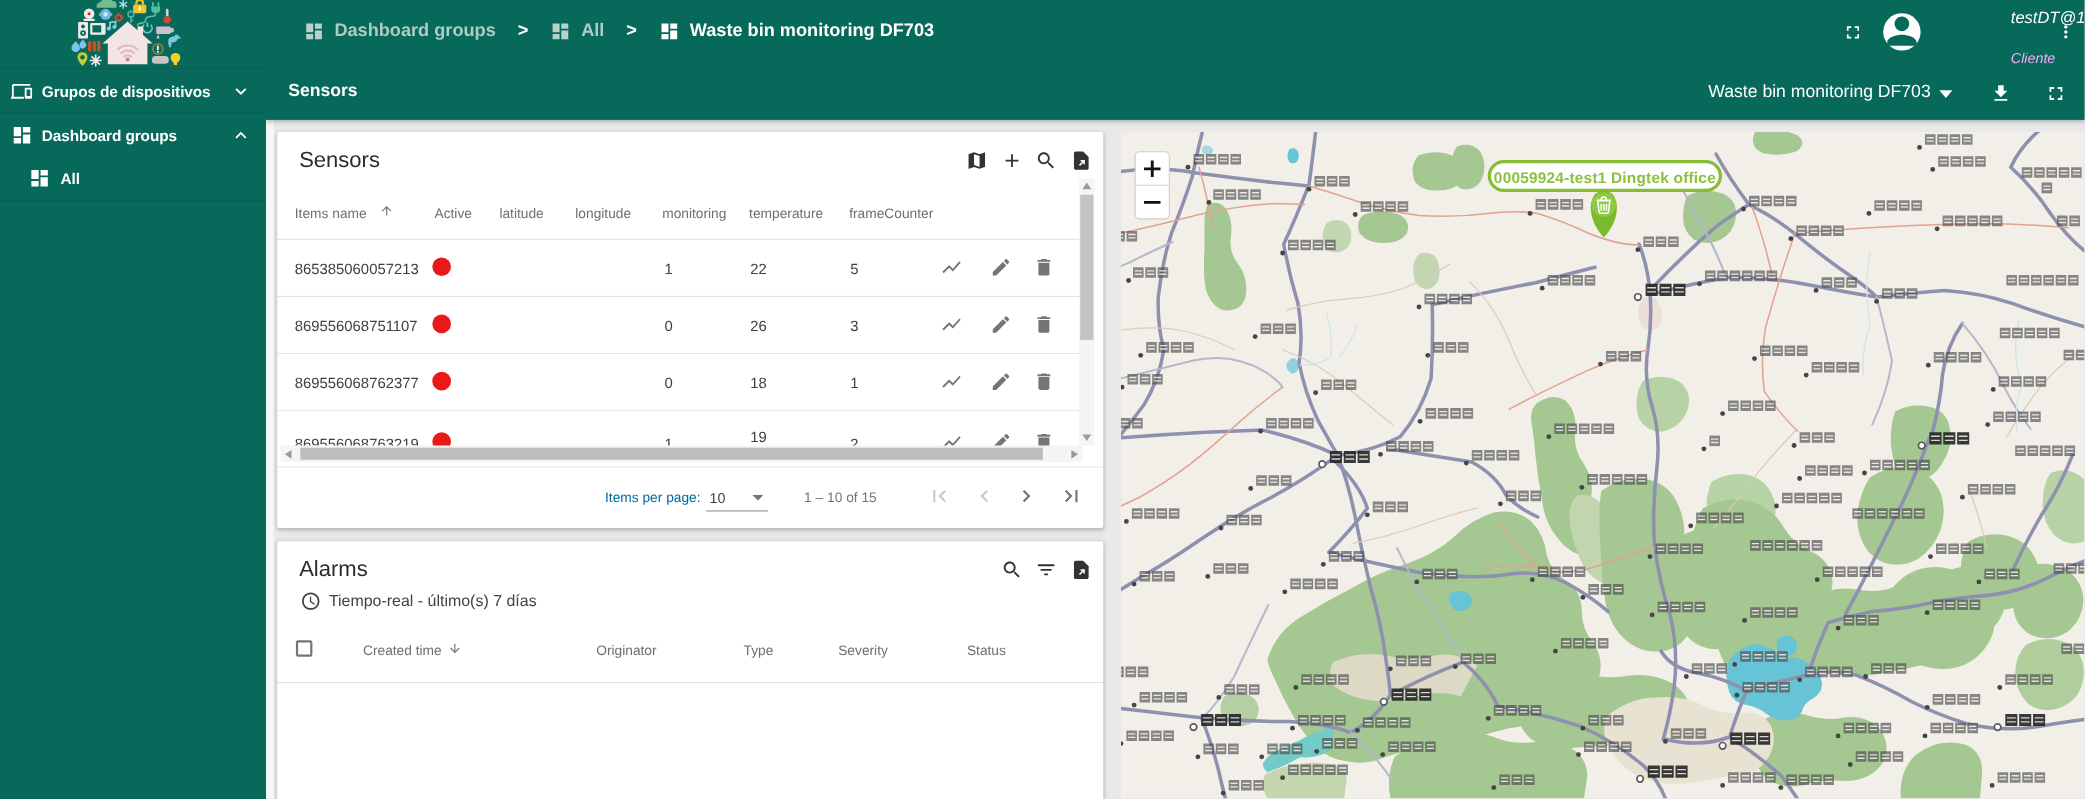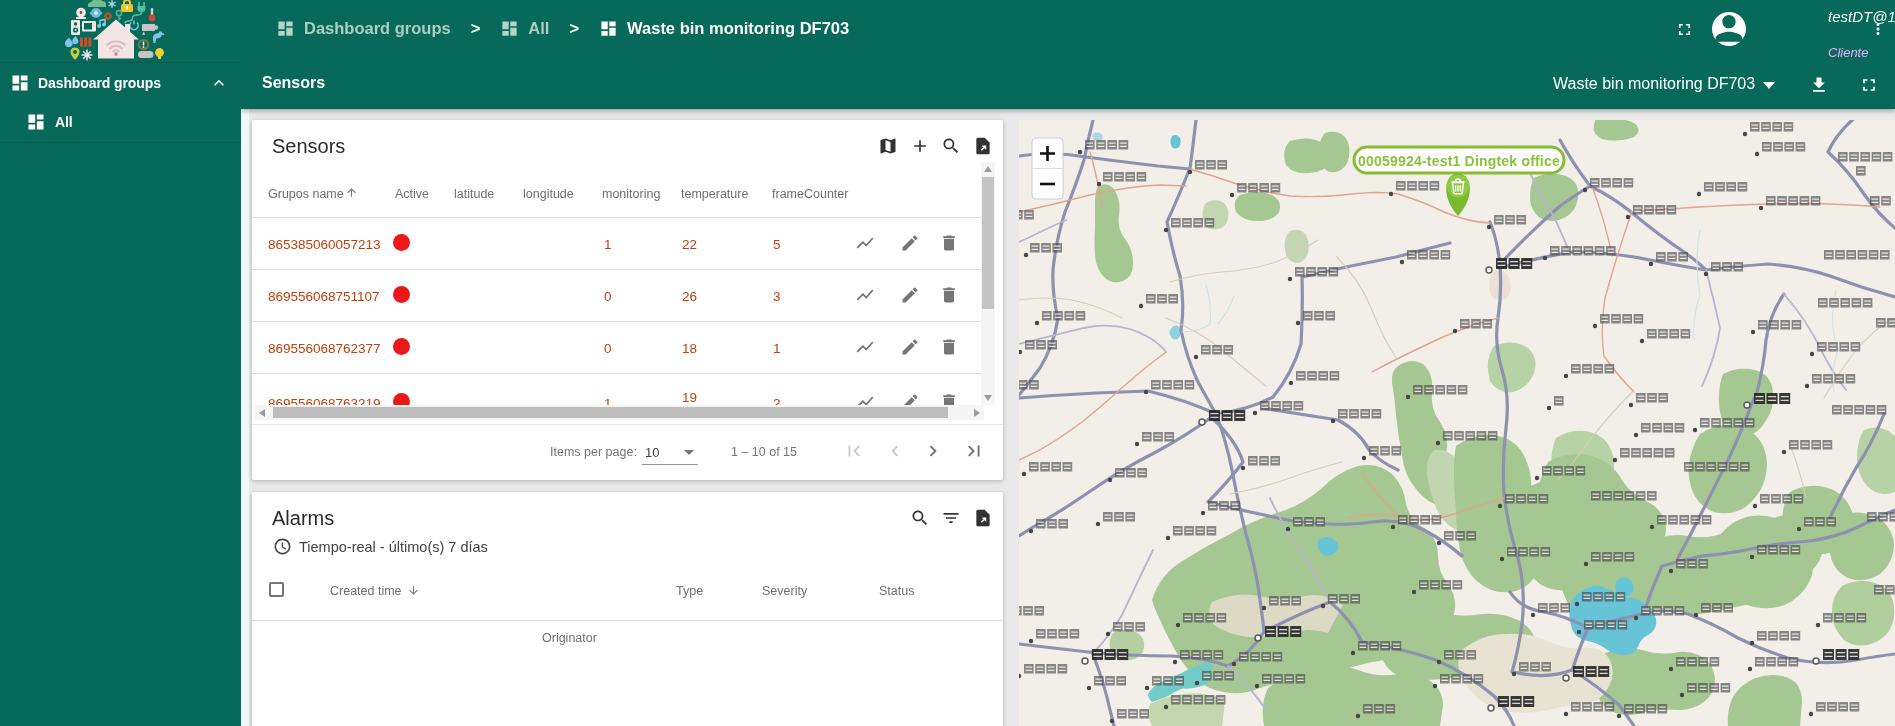--- a/index.html
+++ b/index.html
@@ -6,21 +6,21 @@
 .abs { position:absolute; }
 #sidebar { position:fixed; left:0; top:0; width:241px; height:726px; background:#07695a; z-index:5; }
 .menuitem { position:relative; height:40px; display:flex; align-items:center; color:#fff; font-size:14px; font-weight:bold; letter-spacing:-0.1px; border-top:1px solid rgba(0,0,0,0.12); }
 .menuitem .mi { margin:0 8px 0 10px; display:flex; }
 #topbar { position:fixed; left:241px; top:0; width:1654px; height:109px; background:#07695a; z-index:4; box-shadow:0 2px 5px rgba(0,0,0,0.3); }
 .crumb { color:#fff; font-size:16.5px; font-weight:bold; }
 .crumb.dim { color:#aeccc5; }
 #content { position:absolute; left:241px; top:109px; width:1654px; height:617px; background:#e9e9e9; }
 .card { position:absolute; background:#fff; border-radius:2px; box-shadow:0 1px 4px rgba(0,0,0,0.25); }
 .hdr { color:#6f6f6f; font-size:12.5px; }
-.cell { color:#c2410c; font-size:13.5px; }
+.cell { color:#404040; font-size:13.5px; }
 </style></head>
 <body>
 <div id="sidebar">
   <div style="height:62px;"><svg width="241" height="62" viewBox="0 0 241 62">
 <g>
 <path d="M88 7 q-1 -4 3 -5 q2 -3 6 -2 q3 -2 5 1 q4 0 4 3 l0 3z" fill="#74bd8f"></path>
 <g stroke="#a5d9e8" stroke-width="1.3" fill="none">
             <path d="M112 0v8M108.5 2l7 4M115.5 2l-7 4"></path>
             <circle cx="112" cy="4" r="1.6" fill="#a5d9e8" stroke="none"></circle>
           </g>
@@ -117,20 +117,28 @@
 <path d="M116 19.5 L93.2 39.5 L98 39.5 L98 58.5 L134 58.5 L134 39.5 L138.8 39.5 z" fill="#f2e5e3"></path>
 <rect x="125" y="24" width="5" height="9" fill="#f2e5e3"></rect>
 <g fill="none" stroke="#dfb7bd" stroke-width="1.8">
 <path d="M106.5 45.5 a13 13 0 0 1 19 0" fill="none"></path>
 <path d="M109.5 48.8 a8.6 8.6 0 0 1 13 0" fill="none"></path>
 <path d="M112.5 52 a4.4 4.4 0 0 1 7 0" fill="none"></path>
 </g>
 <circle cx="116" cy="54" r="1.8" fill="#cf8089"></circle>
 </g>
 </svg></div>
+  <div class="menuitem"><span class="mi">
+        <svg style="" width="20" height="20" viewBox="0 0 24 24" fill="#fff">
+          <path d="M3 6h18V4H3c-1.1 0-2 .9-2 2v12H0v2h14v-2H3V6zm19 2h-6c-.55 0-1 .45-1 1v10c0 .55.45 1 1 1h6c.55 0 1-.45 1-1V9c0-.55-.45-1-1-1zm-1 9h-4v-7h4v7z"></path>
+        </svg>
+      </span>Grupos de dispositivos
+     <span style="position:absolute;right:12px;top:10px"><svg style="" width="20" height="20" viewBox="0 0 24 24" fill="#fff">
+          <path d="M16.59 8.59 12 13.17 7.41 8.59 6 10l6 6 6-6z"></path>
+        </svg></span></div>
   <div class="menuitem"><span class="mi">
         <svg style="" width="20" height="20" viewBox="0 0 24 24" fill="#fff">
           <path d="M3 13h8V3H3v10zm0 8h8v-6H3v6zm10 0h8V11h-8v10zm0-18v6h8V3h-8z"></path>
         </svg>
       </span>Dashboard groups
      <span style="position:absolute;right:12px;top:10px"><svg style="" width="20" height="20" viewBox="0 0 24 24" fill="#fff">
           <path d="M12 8l-6 6 1.41 1.41L12 10.83l4.59 4.58L18 14z"></path>
         </svg></span></div>
   <div class="menuitem" style="border-top:none;"><span class="mi" style="margin:0 9px 0 26px;">
         <svg style="" width="20" height="20" viewBox="0 0 24 24" fill="#fff">
@@ -200,21 +208,21 @@
           <path d="M15.5 14h-.79l-.28-.27C15.41 12.59 16 11.11 16 9.5 16 5.91 13.09 3 9.5 3S3 5.91 3 9.5 5.91 16 9.5 16c1.61 0 3.09-.59 4.23-1.57l.27.28v.79l5 4.99L20.49 19l-4.99-5zm-6 0C7.01 14 5 11.99 5 9.5S7.01 5 9.5 5 14 7.01 14 9.5 11.99 14 9.5 14z"></path>
         </svg></div>
     <div class="abs" style="left:721px;top:16px;"><svg style="" width="20" height="20" viewBox="0 0 24 24">
           <path d="M14 2H6c-1.1 0-2 .9-2 2v16c0 1.1.9 2 2 2h12c1.1 0 2-.9 2-2V8l-6-6z" fill="#333"></path>
           <g stroke="#fff" stroke-width="1.7" fill="none">
             <path d="M10 17.2 L14.8 12.4"></path>
             <path d="M11.2 12.2 h3.8 v3.8"></path>
           </g>
         </svg></div>
 
-    <div class="hdr abs" style="left:16px;top:67px;">Grupos name</div>
+    <div class="hdr abs" style="left:16px;top:67px;">Items name</div>
     <div class="abs" style="left:93px;top:65px;"><svg style="" width="13" height="13" viewBox="0 0 24 24" fill="#757575">
           <path d="M4 12l1.41 1.41L11 7.83V20h2V7.83l5.58 5.58L20 12l-8-8-8 8z"></path>
         </svg></div>
     <div class="hdr abs" style="left:143px;top:67px;">Active</div>
     <div class="hdr abs" style="left:202px;top:67px;">latitude</div>
     <div class="hdr abs" style="left:271px;top:67px;">longitude</div>
     <div class="hdr abs" style="left:350px;top:67px;">monitoring</div>
     <div class="hdr abs" style="left:429px;top:67px;">temperature</div>
     <div class="hdr abs" style="left:520px;top:67px;">frameCounter</div>
     <div class="abs" style="left:0;top:97px;width:735px;border-top:1px solid #e0e0e0;"></div>
@@ -294,21 +302,21 @@
       <div class="abs" style="left:3px;bottom:4px;width:0;height:0;border-left:4px solid transparent;border-right:4px solid transparent;border-top:6px solid #9a9a9a;"></div>
     </div>
 
     <div class="abs" style="left:3px;top:285px;width:729px;height:15px;background:#f5f5f5;">
       <div class="abs" style="left:4px;top:4px;width:0;height:0;border-top:4px solid transparent;border-bottom:4px solid transparent;border-right:6px solid #9a9a9a;"></div>
       <div class="abs" style="left:18px;top:2px;width:675px;height:11px;background:#bdbdbd;"></div>
       <div class="abs" style="right:4px;top:4px;width:0;height:0;border-top:4px solid transparent;border-bottom:4px solid transparent;border-left:6px solid #9a9a9a;"></div>
     </div>
     <div class="abs" style="left:0;top:304px;width:751px;border-top:1px solid #e8e8e8;"></div>
 
-    <div class="abs" style="left:298px;top:325px;color:#737373;font-size:12.5px;">Items per page:</div>
+    <div class="abs" style="left:298px;top:325px;color:#0369a1;font-size:12.5px;">Items per page:</div>
     <div class="abs" style="left:393px;top:325px;color:#424242;font-size:13px;">10</div>
     <div class="abs" style="left:390px;top:344px;width:56px;border-top:1px solid #949494;"></div>
     <div class="abs" style="left:432px;top:330px;width:0;height:0;border-left:5px solid transparent;border-right:5px solid transparent;border-top:5px solid #757575;"></div>
     <div class="abs" style="left:479px;top:325px;color:#757575;font-size:12.5px;">1 – 10 of 15</div>
     <div class="abs" style="left:591px;top:320px;"><svg style="" width="22" height="22" viewBox="0 0 24 24" fill="#c7c7c7">
           <path d="M18.41 16.59 13.82 12l4.59-4.59L17 6l-6 6 6 6zM6 6h2v12H6z"></path>
         </svg></div>
     <div class="abs" style="left:632px;top:320px;"><svg style="" width="22" height="22" viewBox="0 0 24 24" fill="#c7c7c7">
           <path d="M15.41 7.41 14 6l-6 6 6 6 1.41-1.41L10.83 12z"></path>
         </svg></div>
@@ -337,21 +345,21 @@
         </svg></div>
     <div class="abs" style="left:21px;top:45px;"><svg style="" width="19" height="19" viewBox="0 0 24 24" fill="#424242">
           <path d="M11.99 2C6.47 2 2 6.48 2 12s4.47 10 9.99 10C17.52 22 22 17.52 22 12S17.52 2 11.99 2zM12 20c-4.42 0-8-3.58-8-8s3.58-8 8-8 8 3.58 8 8-3.58 8-8 8zm.5-13H11v6l5.25 3.15.75-1.23-4.5-2.67z"></path>
         </svg></div>
     <div class="abs" style="left:47px;top:47px;color:#424242;font-size:14.5px;">Tiempo-real - último(s) 7 días</div>
     <div class="abs" style="left:17px;top:90px;width:15px;height:15px;border:2px solid #757575;border-radius:2px;"></div>
     <div class="hdr abs" style="left:78px;top:92px;">Created time</div>
     <div class="abs" style="left:155px;top:91px;"><svg style="" width="13" height="13" viewBox="0 0 24 24" fill="#757575">
           <path d="M20 12l-1.41-1.41L13 16.17V4h-2v12.17l-5.58-5.59L4 12l8 8 8-8z"></path>
         </svg></div>
-    <div class="hdr abs" style="left:290px;top:92px;margin-top:47px;">Originator</div>
+    <div class="hdr abs" style="left:290px;top:92px;">Originator</div>
     <div class="hdr abs" style="left:424px;top:92px;">Type</div>
     <div class="hdr abs" style="left:510px;top:92px;">Severity</div>
     <div class="hdr abs" style="left:627px;top:92px;">Status</div>
     <div class="abs" style="left:0;top:128px;width:751px;border-top:1px solid #e0e0e0;"></div>
   </div>
 
   <div class="abs" style="left:778px;top:11px;width:876px;height:606px;overflow:hidden;">
     <svg width="876" height="606" viewBox="1019 120 876 606" style="position:absolute;left:0;top:0">
 <rect x="1019" y="120" width="876" height="606" fill="#f2efe9"></rect>
 

